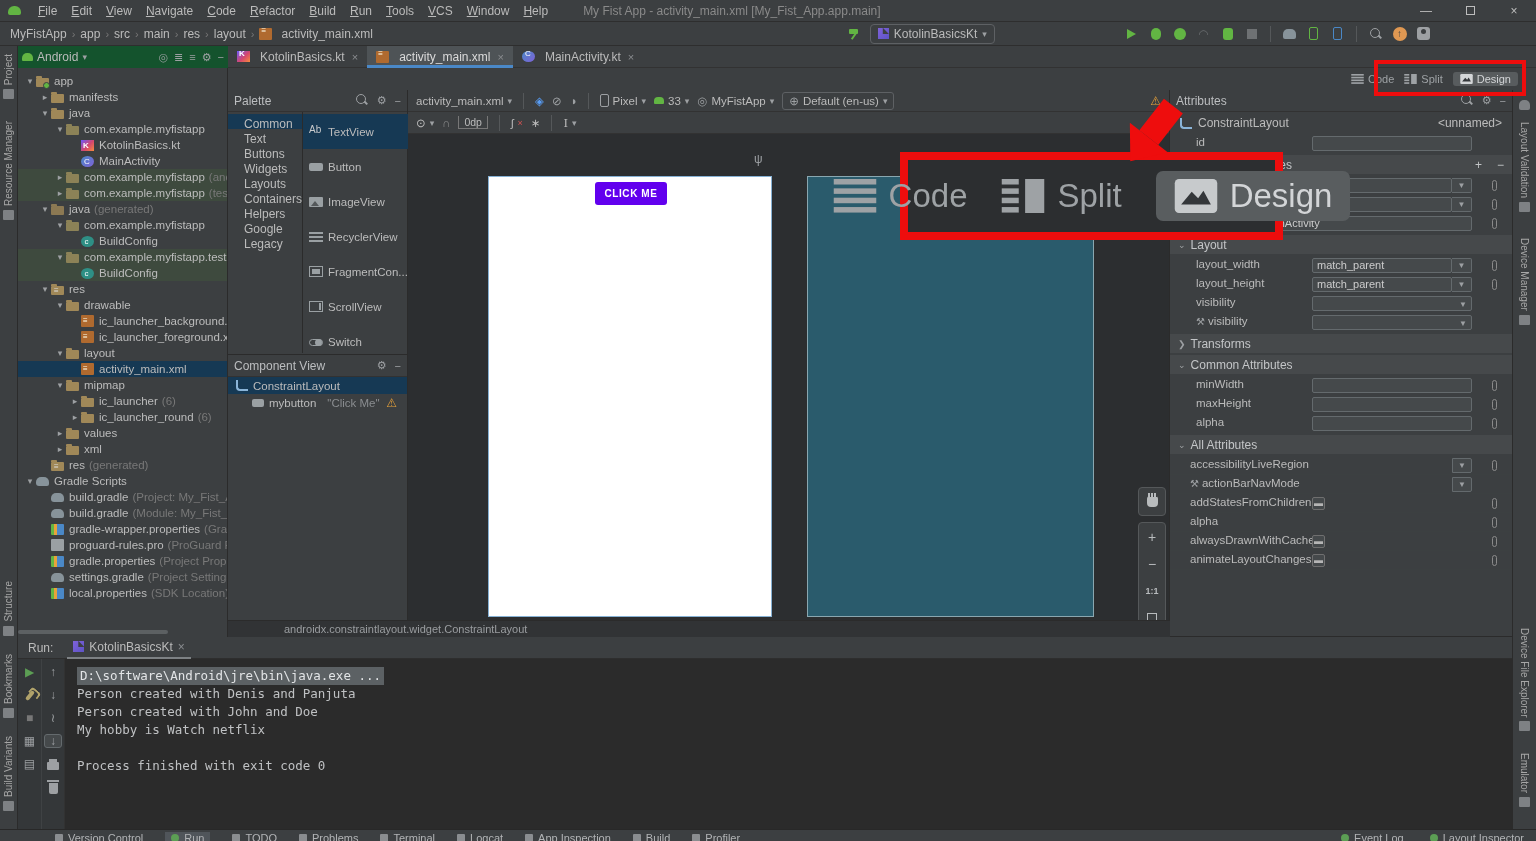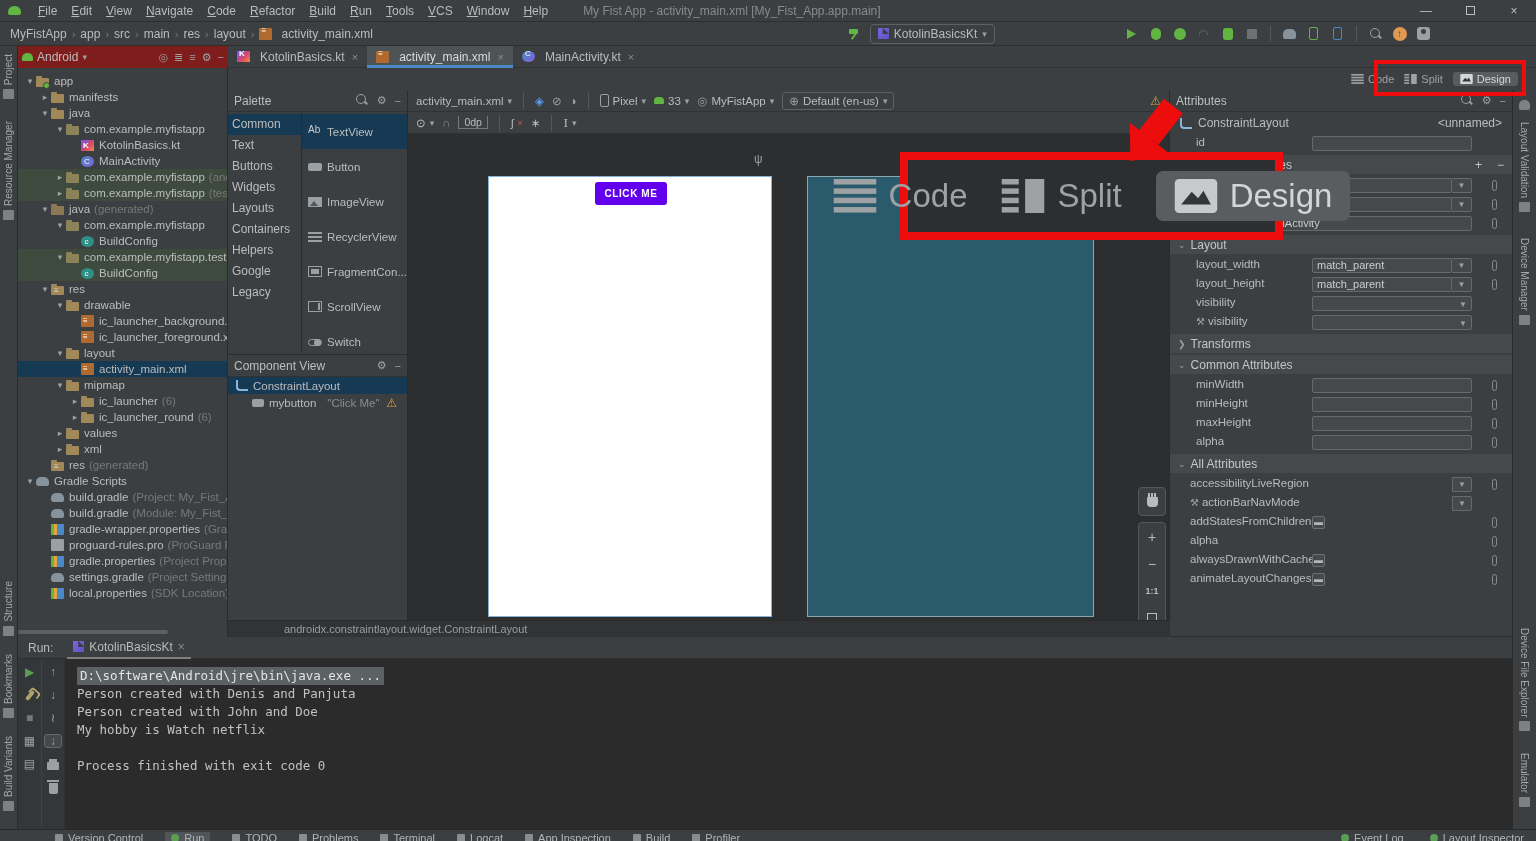--- a/index.html
+++ b/index.html
@@ -46,21 +46,21 @@
   .ic-gradle-sync { width:13px; height:10px; background:#87939a; border-radius:5px 5px 2px 2px; }
   .vsep { width:1px; height:16px; background:#55585a; margin:0 3px; }
   
   #leftstrip { left:0; top:46px; width:18px; height:783px; background:#3c3f41; border-right:1px solid #2b2b2b; }
   #rightstrip { left:1512px; top:46px; width:24px; height:783px; background:#3c3f41; border-left:1px solid #2b2b2b; }
   .strip-item { display:flex; flex-direction:column; align-items:center; gap:4px; color:#a7a7a7; font-size:10px; }
   .vtext-left { writing-mode:vertical-rl; transform:rotate(180deg); white-space:nowrap; }
   .vtext-right { writing-mode:vertical-rl; white-space:nowrap; }
   .strip-ic { width:11px; height:10px; background:#8a8d90; border-radius:1px; opacity:.85; }
   
-  #projheader { left:18px; top:46px; width:210px; height:22px; background:#7f1d1d; display:flex; align-items:center; padding:0 4px; gap:4px; }
+  #projheader { left:18px; top:46px; width:210px; height:22px; background:#14532d; display:flex; align-items:center; padding:0 4px; gap:4px; }
   #projheader .droid { width:11px; height:8px; background:#62b543; border-radius:5px 5px 1px 1px; }
   #projheader .hic { margin-left:2px; color:#9da0a3; font-size:11px; }
   #projheader .spacer { flex:1; }
   #projtree { left:18px; top:68px; width:210px; height:569px; background:#3c3f41; overflow:hidden; padding-top:5px; border-right:1px solid #2b2b2b; }
   .trow { height:16px; line-height:16px; white-space:nowrap; display:flex; align-items:center; font-size:11.5px; }
   .trow .arr { width:12px; text-align:center; color:#9da0a3; font-size:9px; flex:0 0 12px; }
   .trow .lbl { color:#bcbcbc; }
   .trow .sfx { color:#787878; margin-left:4px; }
   .trow.green { background:#3e4a3e; }
   .trow.selected { background:#16395465; background:#163954; }
@@ -98,21 +98,21 @@
   #view-modes-small .vm-icon { width:13px; height:10px; }
   #view-modes-small .vm.sel { background:#585c5e; border-radius:3px; padding:1px 7px; color:#d3d5d7; }
   #view-modes-small .vm.sel .vm-icon { color:#d3d5d7; }
   
   #palette { left:228px; top:90px; width:180px; height:265px; background:#3c3f41; border-right:1px solid #2b2b2b; border-bottom:1px solid #2b2b2b; }
   .panel-head { height:22px; display:flex; align-items:center; padding:0 6px; gap:8px; border-bottom:1px solid #323232; color:#bcbec0; }
   .panel-head .spacer { flex:1; }
   .panel-head .hic { color:#9da0a3; font-size:11px; }
   #palette-body { display:flex; height:241px; }
   #palette-cats { width:82px; border-right:1px solid #2b2b2b; padding-top:2px; }
-  .pcat { height:21px; line-height:21px; padding-left:4px; color:#bcbcbc; }
+  .pcat { height:15px; line-height:21px; padding-left:16px; color:#bcbcbc; }
   .pcat.sel { background:#163954; }
   #palette-items { flex:1; padding-top:2px; }
   .pitem { height:35px; display:flex; align-items:center; gap:5px; padding-left:6px; color:#bcbcbc; font-size:11.5px; }
   .pitem.sel { background:#163954; }
   .pi { width:14px; height:11px; position:relative; flex:0 0 14px; }
   .pi-textview::before { content:"Ab"; position:absolute; top:-2px; left:0; font-size:10px; color:#c8cacc; }
   .pi-button { background:#9aa0a3; height:8px; margin-top:1px; border-radius:2px; }
   .pi-imageview { background:#9aa0a3; height:10px; border-radius:1px; }
   .pi-imageview::before { content:""; position:absolute; left:2px; bottom:1px; border-left:4px solid transparent; border-right:4px solid transparent; border-bottom:5px solid #54585a; }
   .pi-recyclerview { background:repeating-linear-gradient(#9aa0a3 0 2px,transparent 2px 4px); height:10px; }
@@ -825,25 +825,20 @@
       <div class="asec">
         <span class="tog">⌄</span>
         <span>Common Attributes</span>
       </div>
       <div class="arow">
         <span class="alabel">minWidth</span>
         <span class="afield" style="left: 142px; width: 160px;"></span>
         <span class="conn"></span>
       </div>
       <div class="arow">
-        <span class="alabel">minHeight</span>
-        <span class="afield" style="left: 142px; width: 160px;"></span>
-        <span class="conn"></span>
-      </div>
-      <div class="arow">
         <span class="alabel">maxHeight</span>
         <span class="afield" style="left: 142px; width: 160px;"></span>
         <span class="conn"></span>
       </div>
       <div class="arow">
         <span class="alabel">alpha</span>
         <span class="afield" style="left: 142px; width: 160px;"></span>
         <span class="conn"></span>
       </div>
       <div class="asec">

